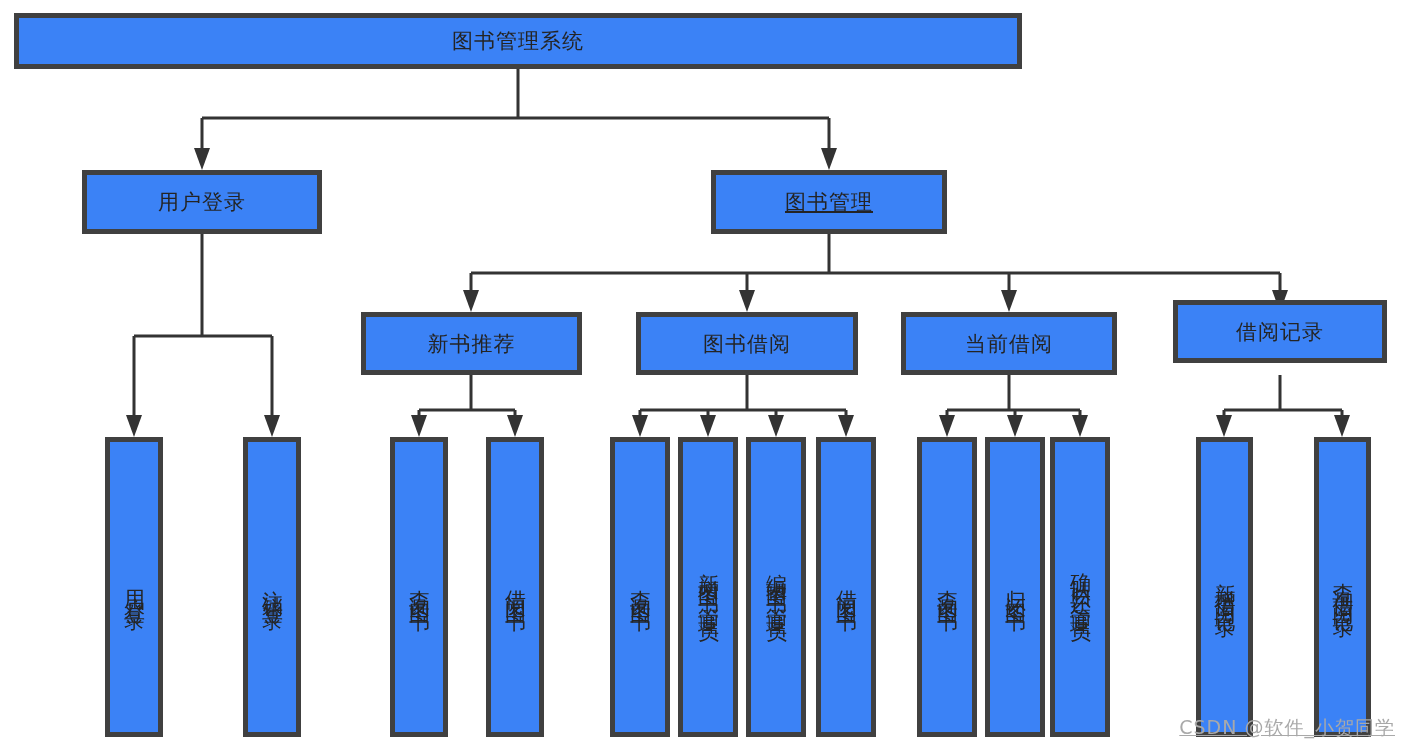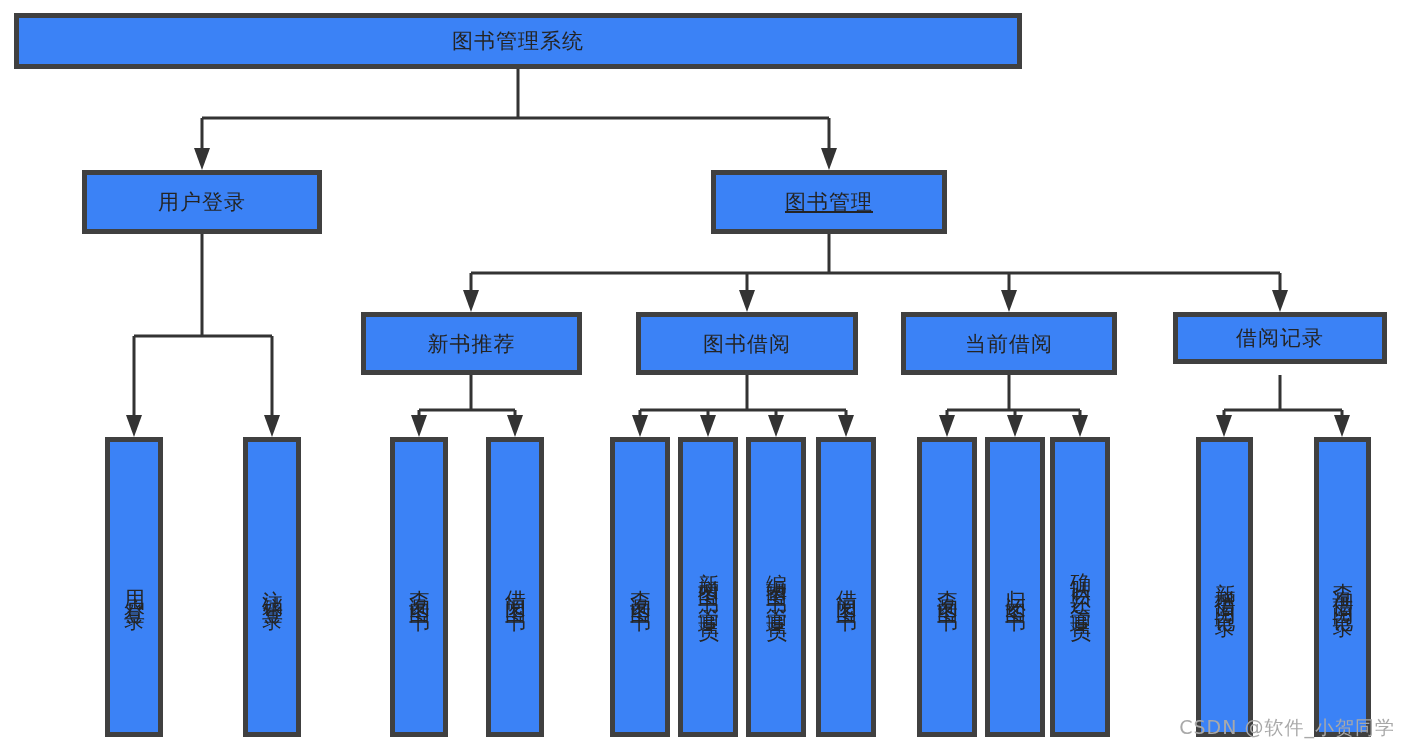--- a/index.html
+++ b/index.html
@@ -37,20 +37,21 @@
   }
   #watermark{
     position:absolute;
     right:10px;
     bottom:6px;
     z-index:3;
     font-size:19px;
     color:#a9a9a9;
     letter-spacing:1px;
     white-space:nowrap;
+    text-decoration:underline;
   }
   .stroke{stroke:#333333;stroke-width:3;fill:none;}
   .arrowhead{fill:#333333;stroke:none;}
 </style>
 </head>
 <body>
 
 <div id="canvas">
 
   <svg id="connectors" width="1405" height="747" viewBox="0 0 1405 747">
@@ -90,21 +91,21 @@
   </svg>
 
   <div class="node hbox" style="left:14px;top:13px;width:1008px;height:56px;">图书管理系统</div>
 
   <div class="node hbox" style="left:82px;top:170px;width:240px;height:64px;">用户登录</div>
   <div class="node hbox" style="left:711px;top:170px;width:236px;height:64px;text-decoration:underline;">图书管理</div>
 
   <div class="node hbox" style="left:361px;top:312px;width:221px;height:63px;">新书推荐</div>
   <div class="node hbox" style="left:636px;top:312px;width:222px;height:63px;font-family:Liberation Serif, serif;">图书借阅</div>
   <div class="node hbox" style="left:901px;top:312px;width:216px;height:63px;font-family:Liberation Mono, monospace;">当前借阅</div>
-  <div class="node hbox" style="left:1173px;top:312px;width:214px;height:52px;">借阅记录</div>
+  <div class="node hbox" style="left:1173px;top:300px;width:214px;height:63px;">借阅记录</div>
 
   <div class="node vbox" style="left:105px;top:437px;width:58px;height:300px;">用户登录</div>
   <div class="node vbox" style="left:243px;top:437px;width:58px;height:300px;">注销登录</div>
 
   <div class="node vbox" style="left:390px;top:437px;width:58px;height:300px;">查询图书</div>
   <div class="node vbox" style="left:486px;top:437px;width:58px;height:300px;">借阅图书</div>
 
   <div class="node vbox" style="left:610px;top:437px;width:60px;height:300px;">查询图书</div>
   <div class="node vbox" style="left:678px;top:437px;width:60px;height:300px;">新增图书（管理员）</div>
   <div class="node vbox" style="left:746px;top:437px;width:60px;height:300px;">编辑图书（管理员）</div>

